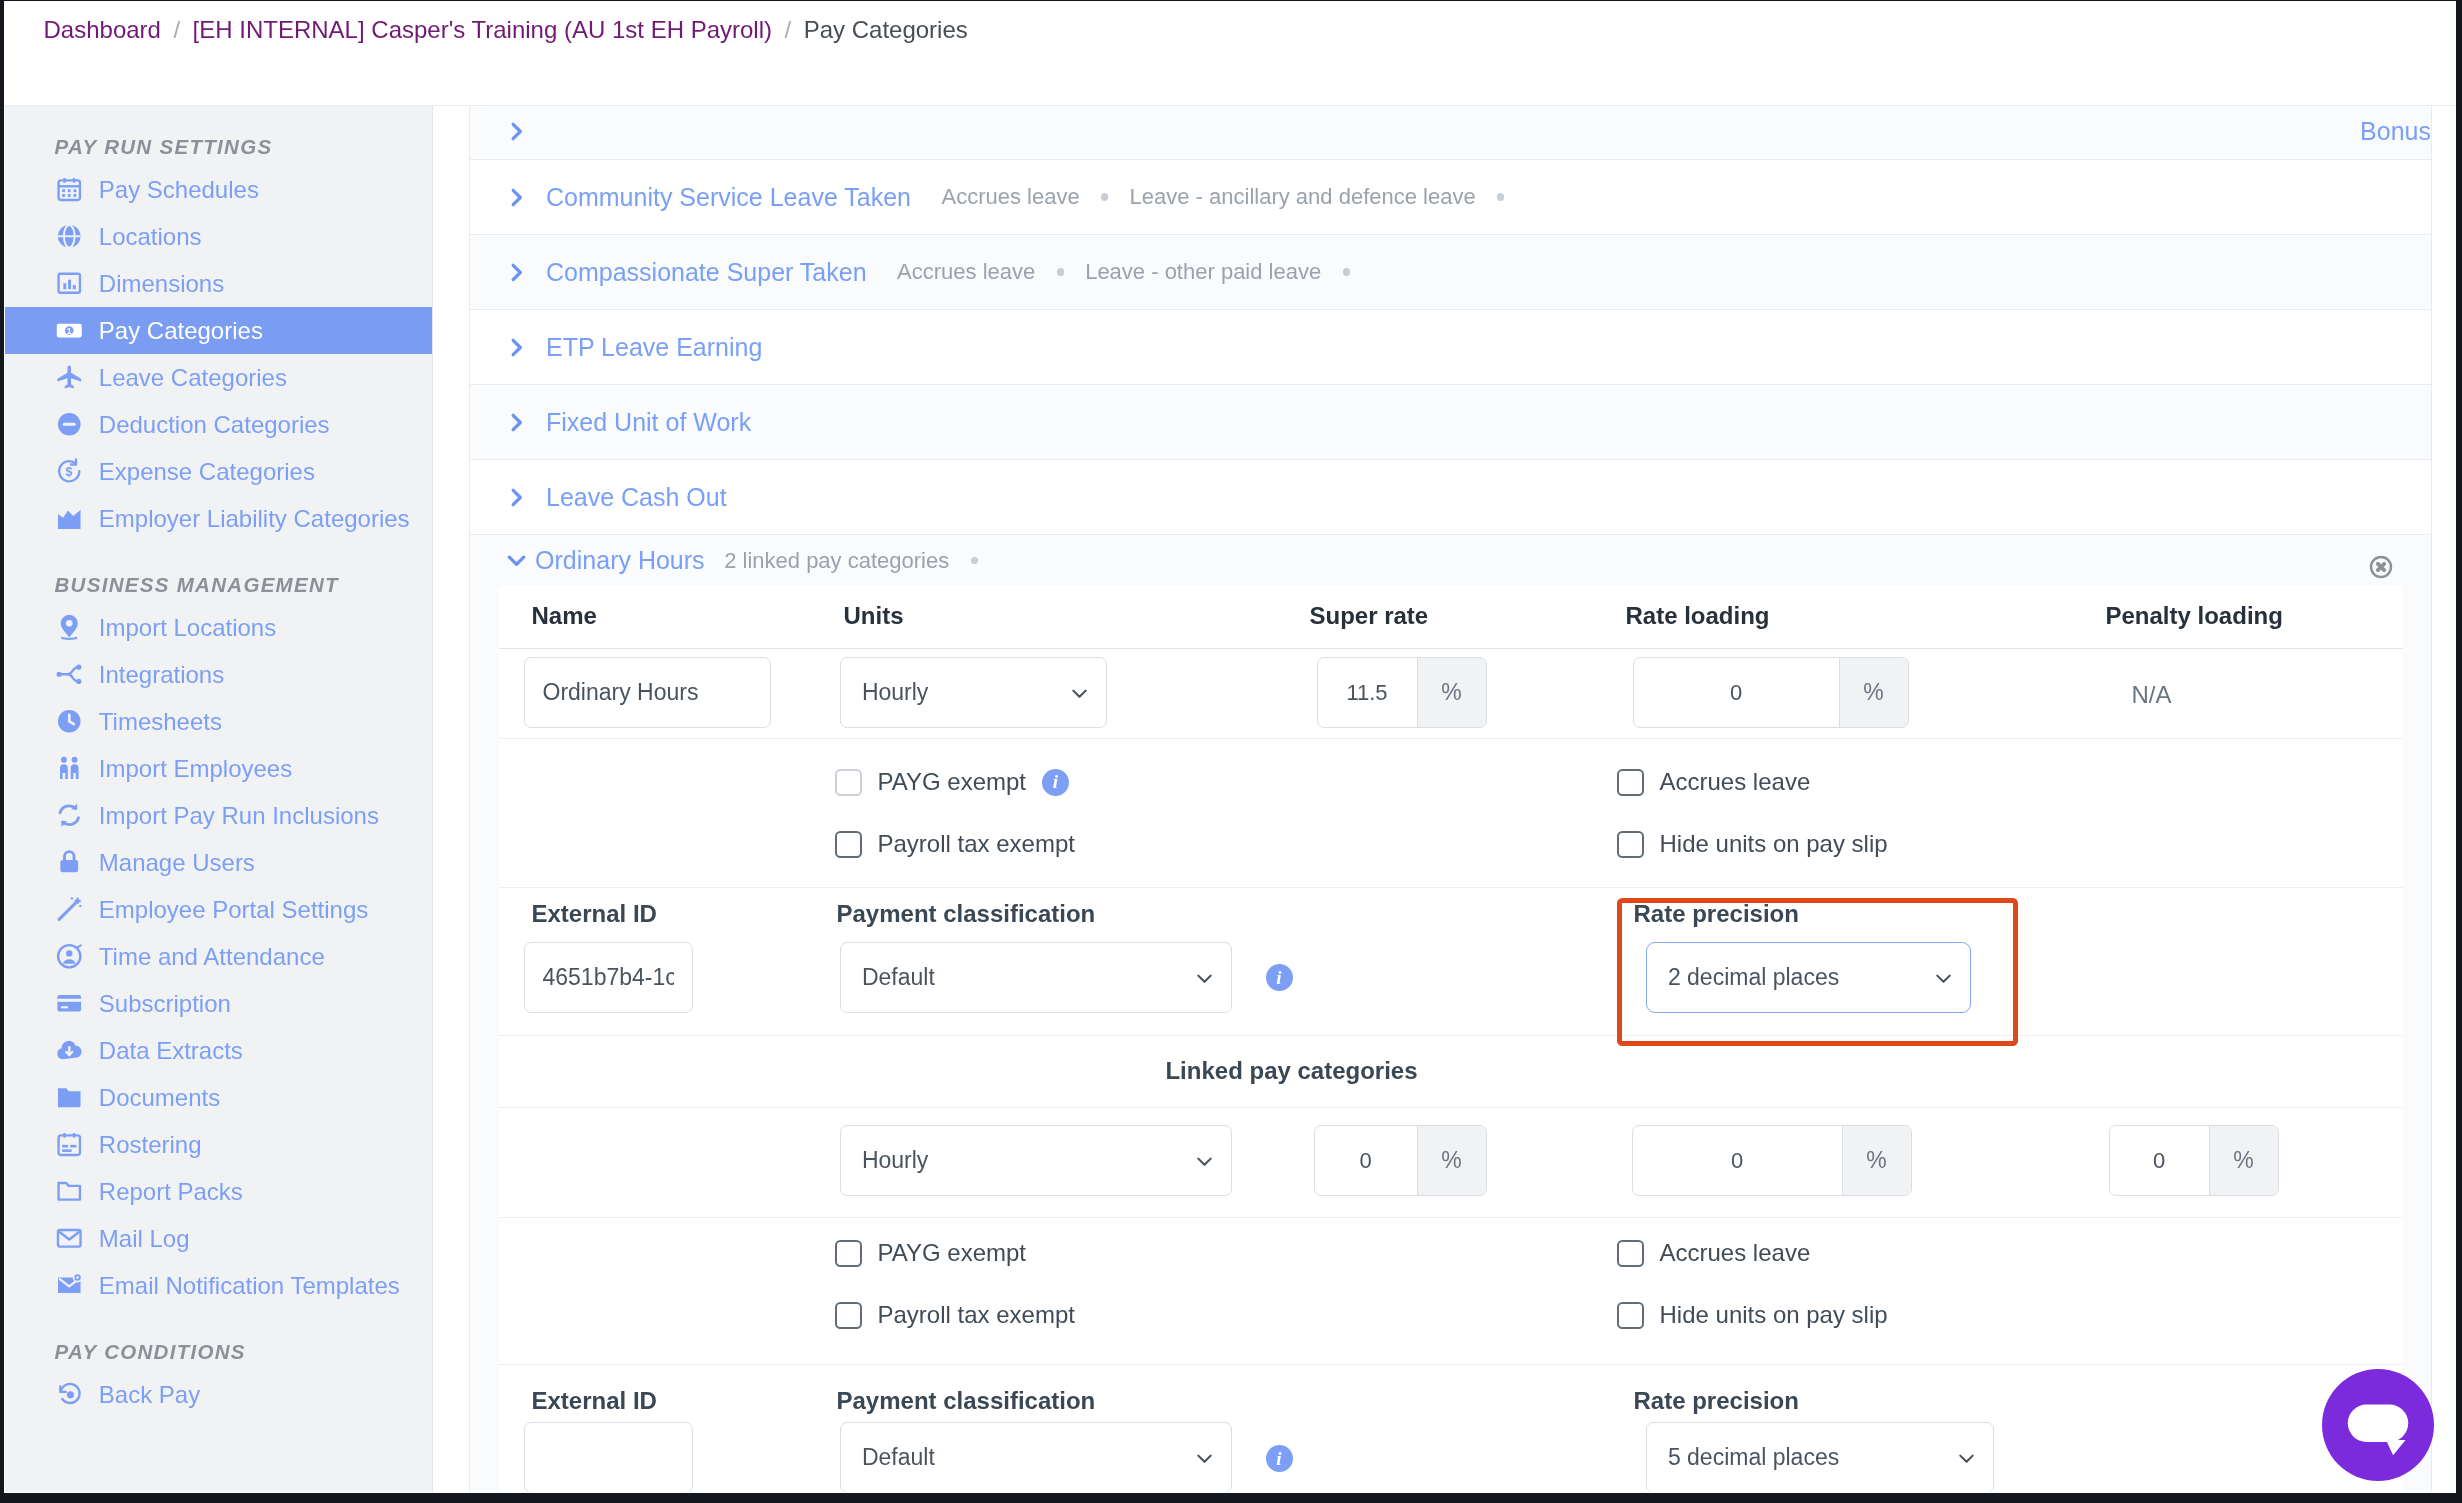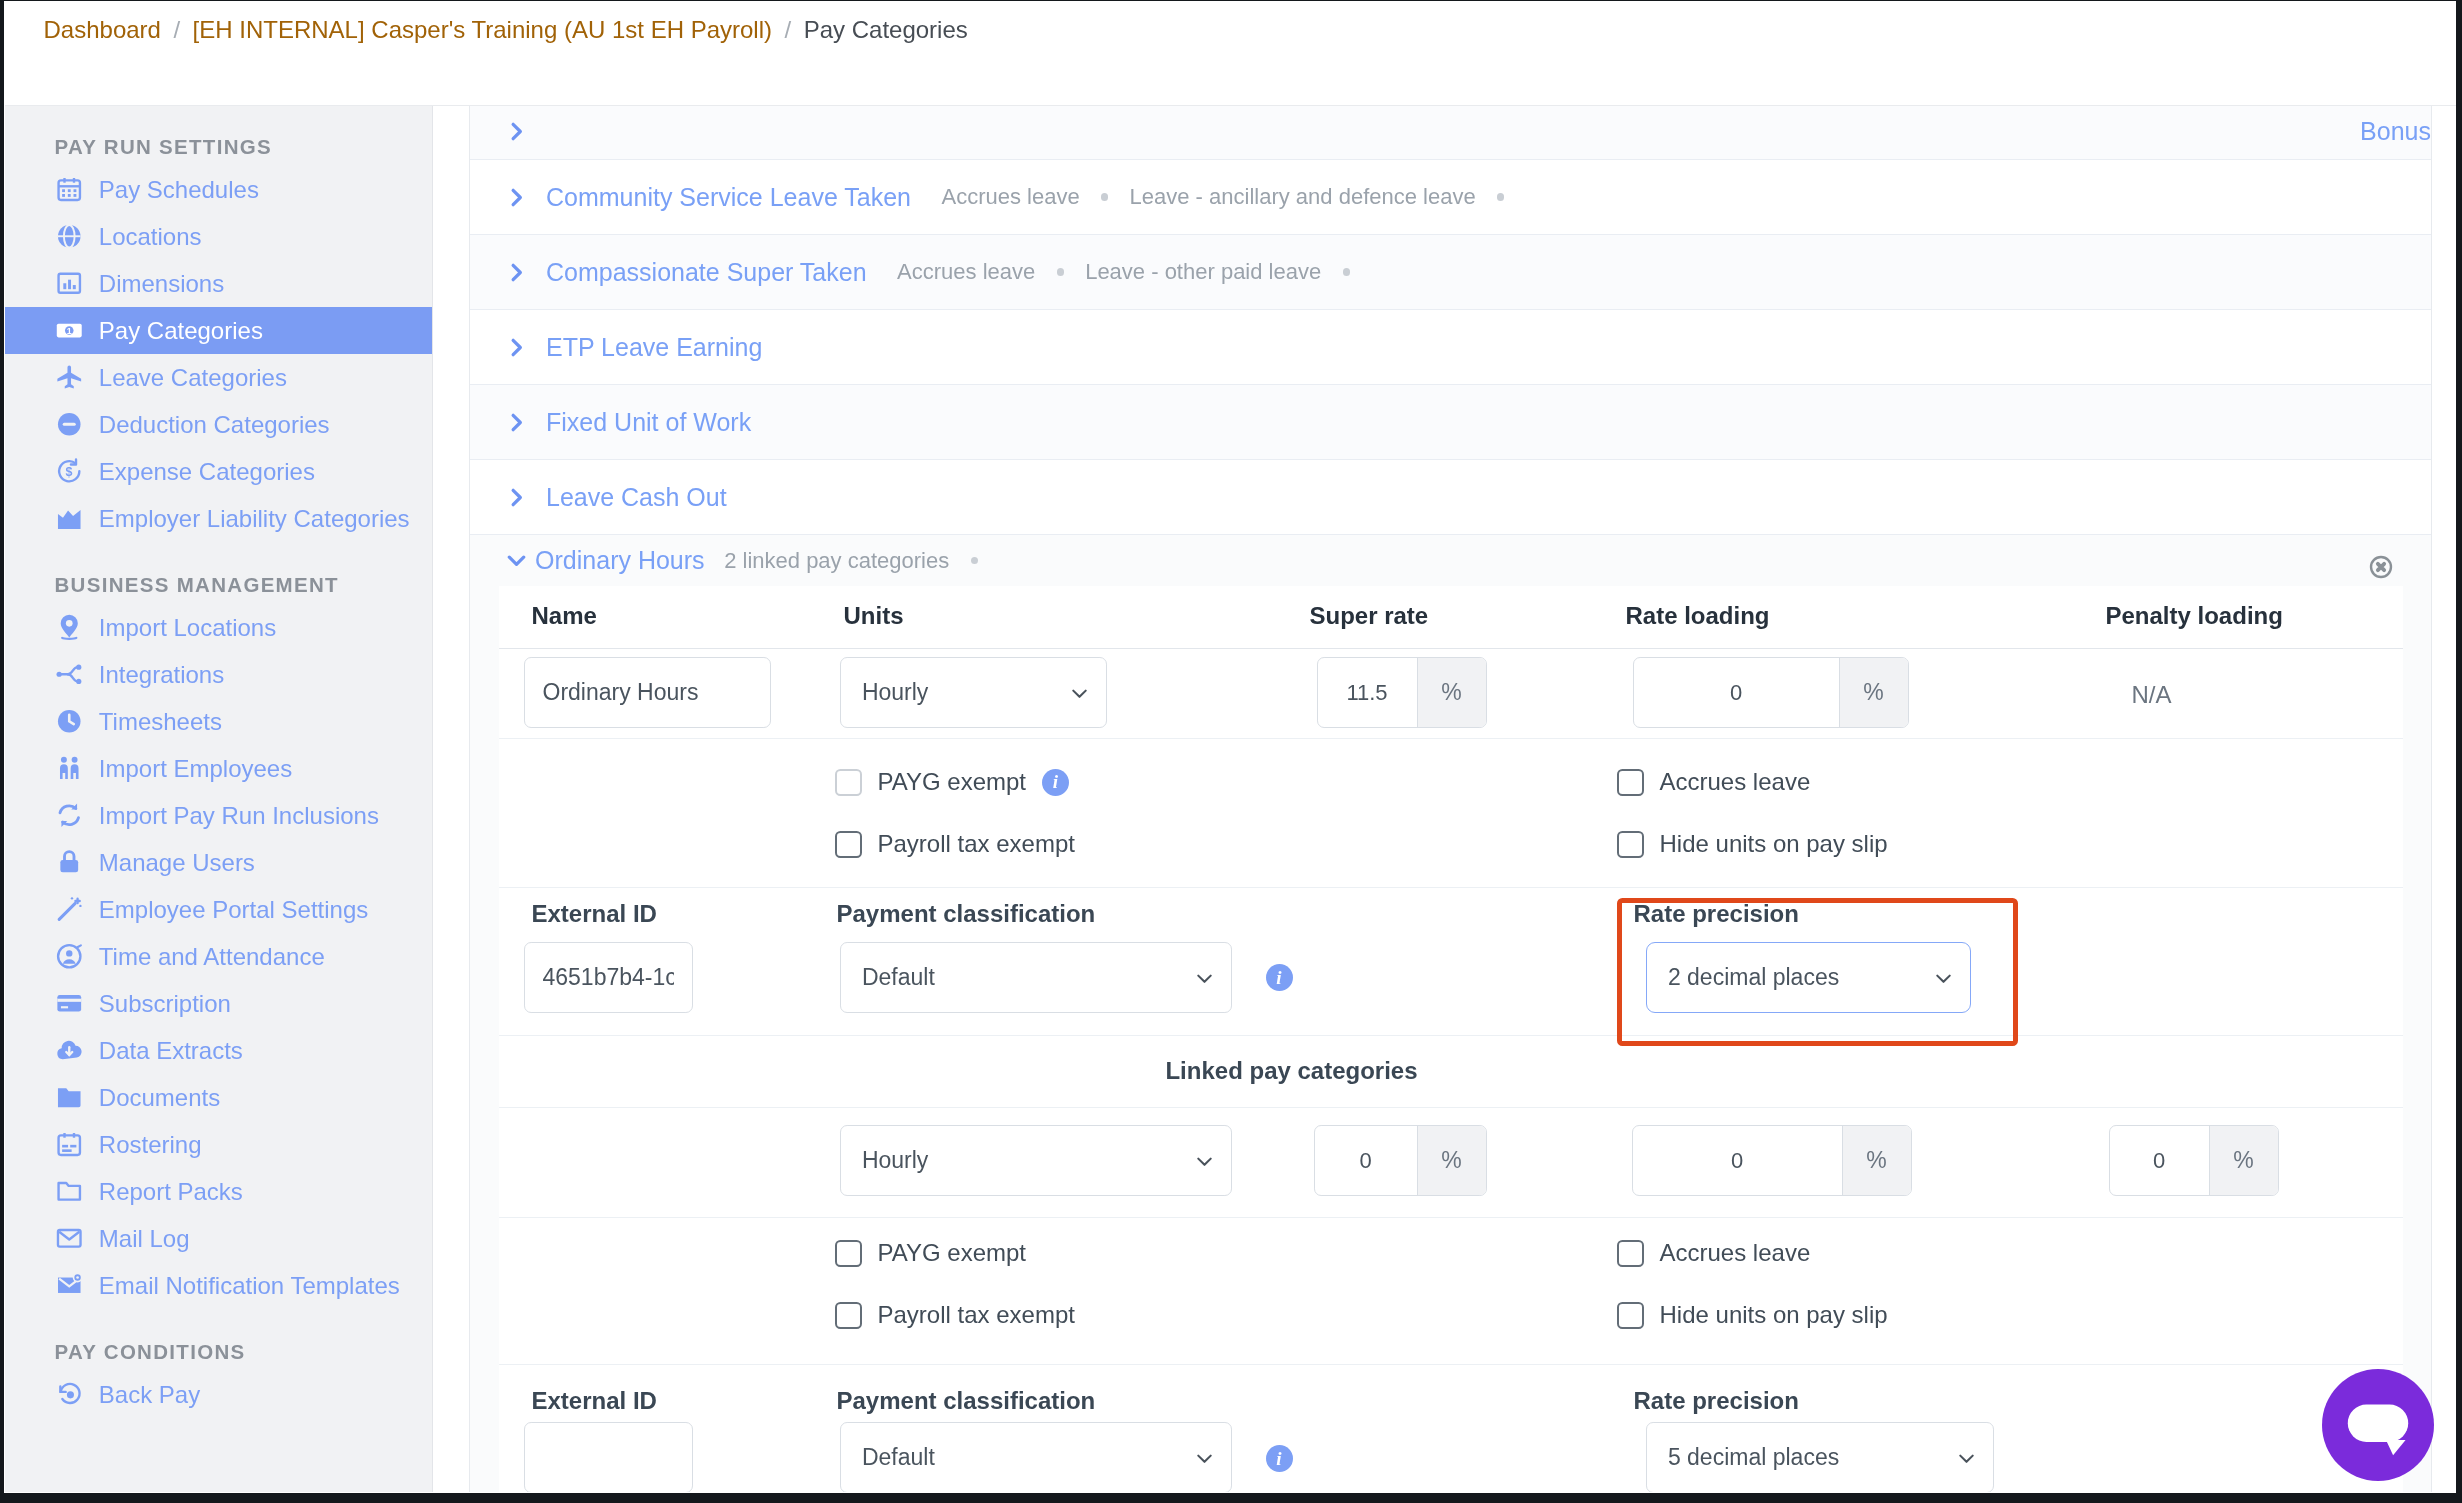--- a/index.html
+++ b/index.html
@@ -3,28 +3,28 @@
 <meta charset="utf-8">
 <style>
   html,body{margin:0;padding:0;background:#fff;}
   body{width:2462px;height:1503px;font-family:"Liberation Sans",sans-serif;-webkit-font-smoothing:antialiased;}
   .stage{position:relative;width:2462px;height:1503px;background:#fff;overflow:hidden;}
   .frame{position:absolute;inset:0;border-style:solid;border-color:#14181c;border-width:1.8px 6.2px 10.7px 4.5px;pointer-events:none;z-index:60;}
 
   
   .header{position:absolute;left:4.5px;top:1.8px;right:6.2px;height:103px;background:#fff;border-bottom:0.9px solid #e9ebee;z-index:5;}
   .breadcrumb{position:absolute;left:39px;top:14.3px;font-size:24px;display:flex;align-items:center;gap:12.5px;white-space:nowrap;}
-  .crumb-link{color:#a16207;cursor:pointer;}
+  .crumb-link{color:#701a75;cursor:pointer;}
   .crumb-sep{color:#a7adb4;}
   .crumb-current{color:#474d54;}
 
   
   .sidebar{position:absolute;left:4.5px;top:104px;width:427px;bottom:10.7px;background:#f1f2f4;border-right:0.9px solid #e3e5e9;overflow:hidden;z-index:4;}
   .side-section{padding-top:23px;}
-  .side-title{height:39px;line-height:39px;padding-left:50px;font-size:20.5px;font-weight:700;letter-spacing:1.3px;color:#8b9199;}
+  .side-title{height:39px;line-height:39px;padding-left:50px;font-size:20.5px;font-weight:700;letter-spacing:1.3px;color:#8b9199;font-style:italic;}
   .side-item{height:47px;display:flex;align-items:center;padding-left:50px;gap:14.3px;font-size:24px;color:#7c9ff5;cursor:pointer;--cut:#f1f2f4;}
   .side-item.selected{background:#7b9cf3;color:#fff;--cut:#7b9cf3;}
   .side-icon{width:30px;height:30px;flex:0 0 30px;display:flex;align-items:center;justify-content:center;}
   .side-icon svg{width:28.5px;height:28.5px;display:block;}
 
   
   .main{position:absolute;left:469px;top:104px;width:1961px;bottom:10.7px;background:#fff;border-left:0.9px solid #e7eaee;border-right:0.9px solid #e7eaee;display:flex;flex-direction:column;z-index:3;}
   .cat-row{height:74px;flex:0 0 auto;border-bottom:0.9px solid #e9edf3;display:flex;align-items:center;padding-left:35px;gap:18px;}
   .cat-row:first-child{height:55px;justify-content:space-between;}
   .cat-row:nth-child(odd){background:#fafbfd;}

